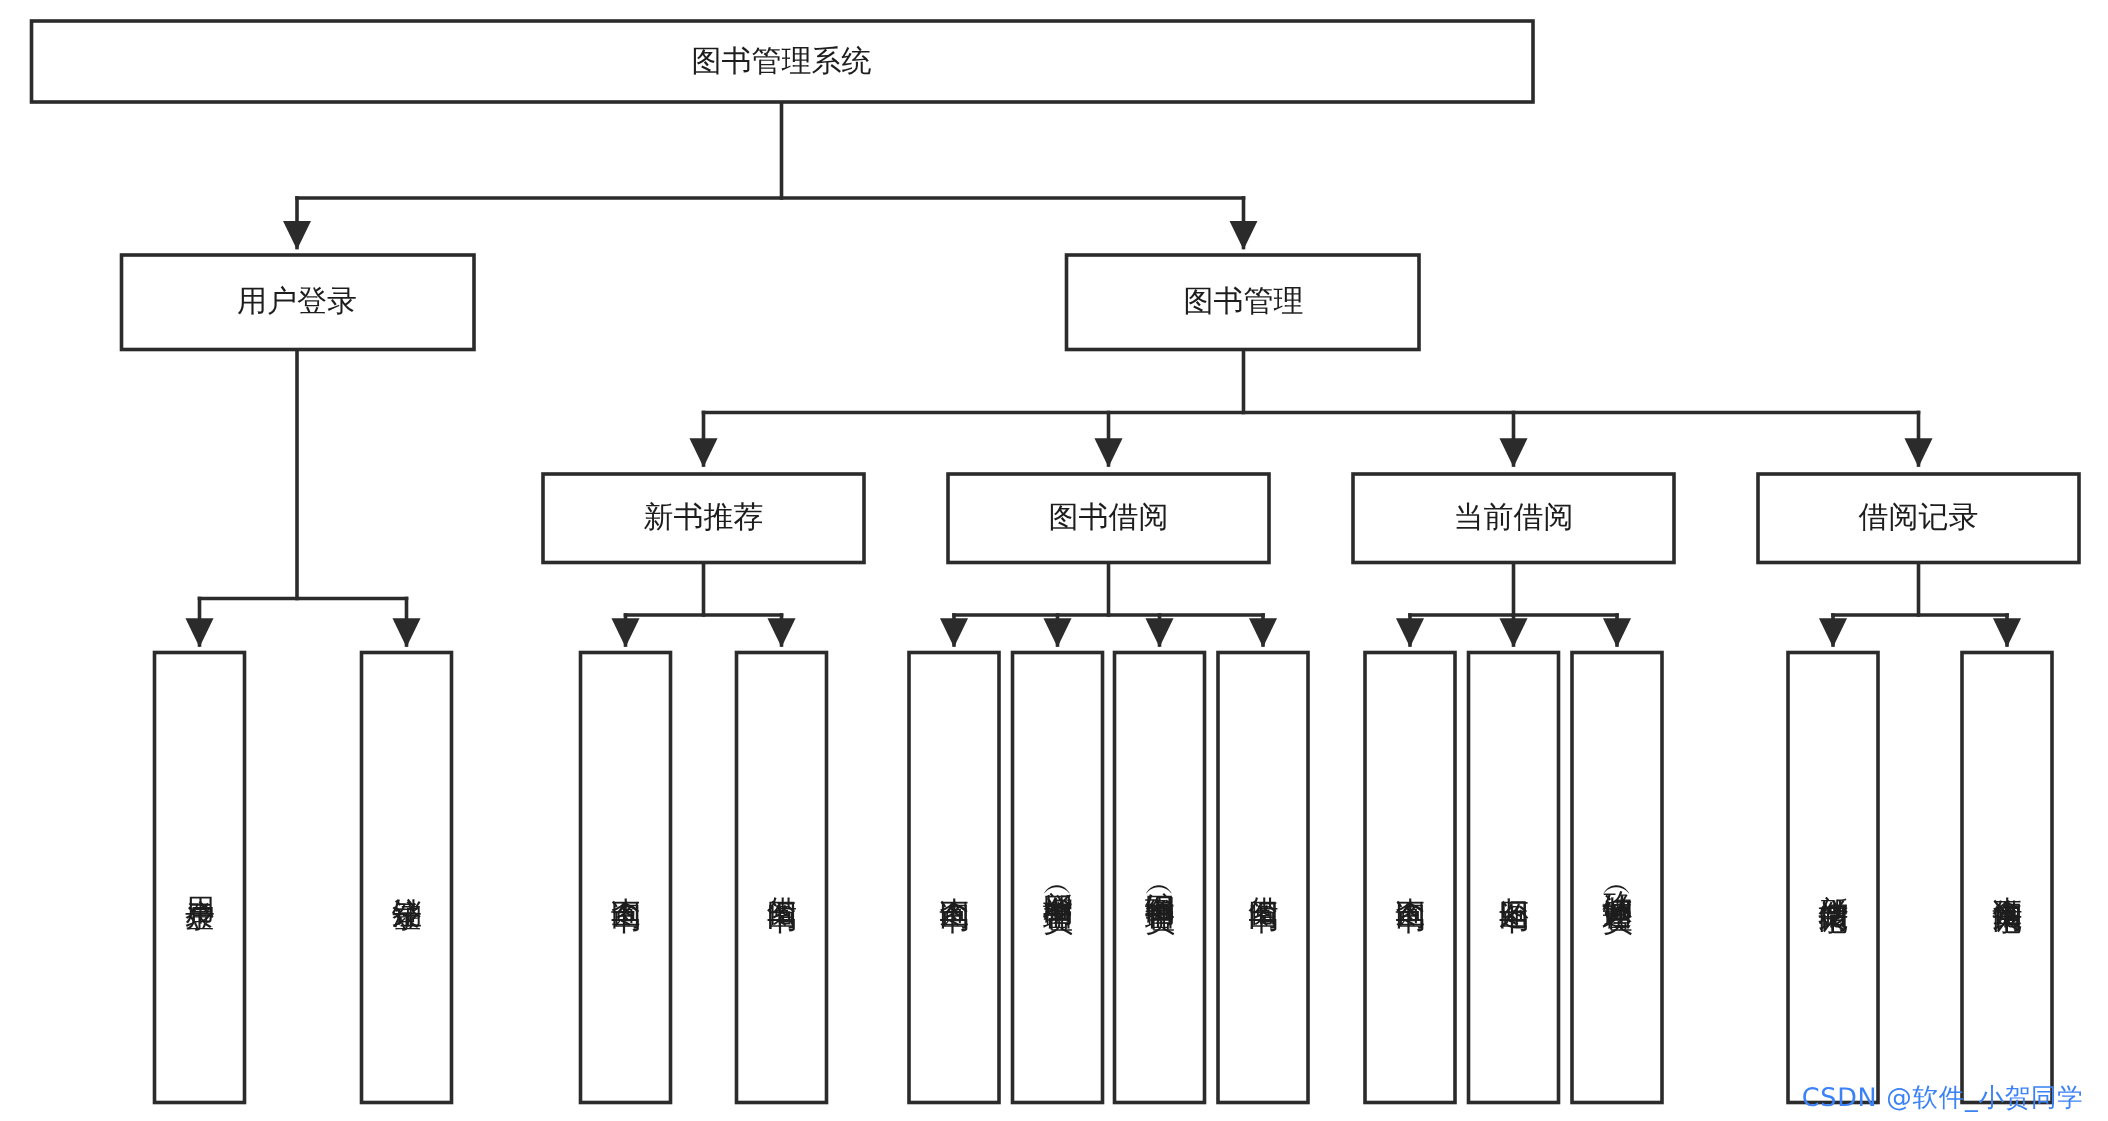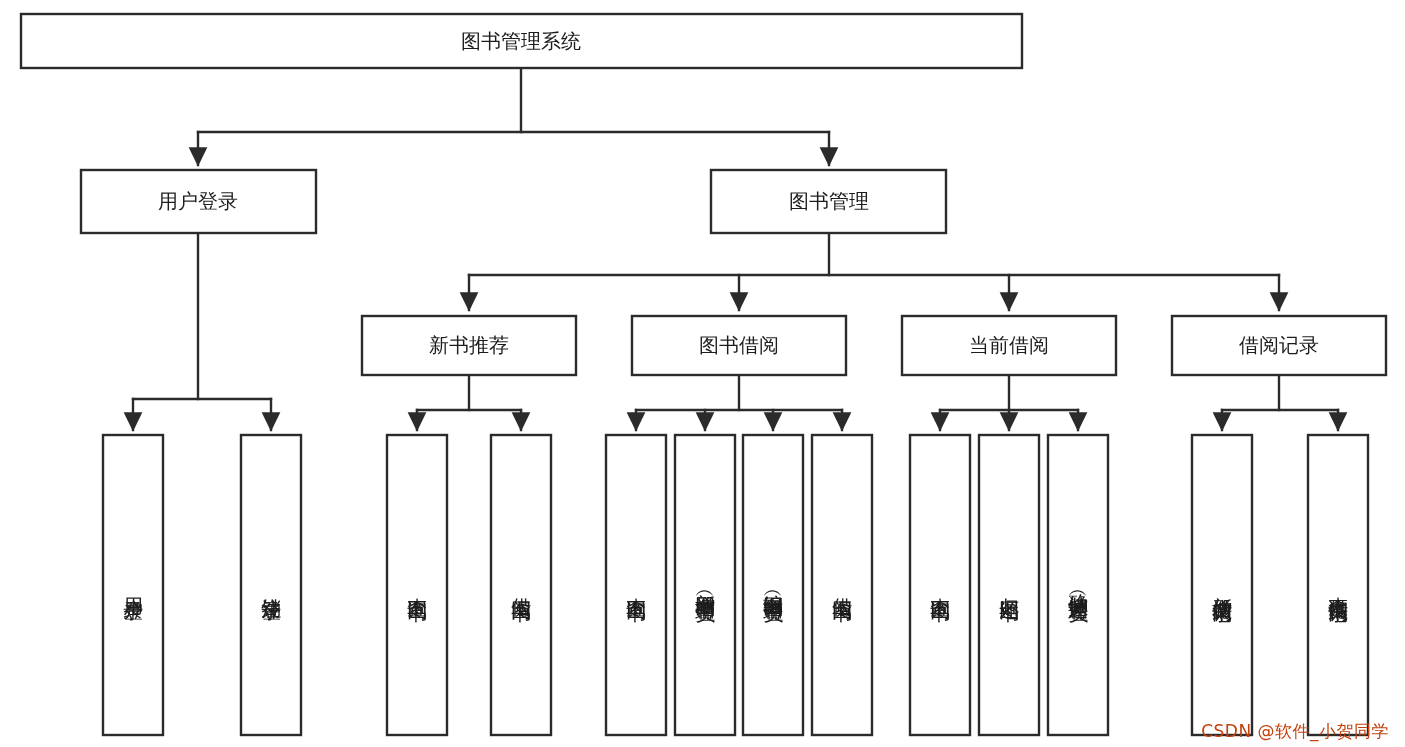--- a/index.html
+++ b/index.html
@@ -59,21 +59,21 @@
     letter-spacing: 1.5px;
     white-space: nowrap;
     pointer-events: none;
   }
   .watermark {
     position: absolute;
     right: 16px;
     bottom: 4px;
     font-family: "DejaVu Sans", "Liberation Sans", sans-serif;
     font-size: 17px;
-    color: #c2410c;
+    color: #3b82f6;
     letter-spacing: 0.5px;
     white-space: nowrap;
   }
 </style>
 </head>
 <body>
 
 <div id="diagram-root">
 
   <svg id="flow" viewBox="0 0 1405 747">

